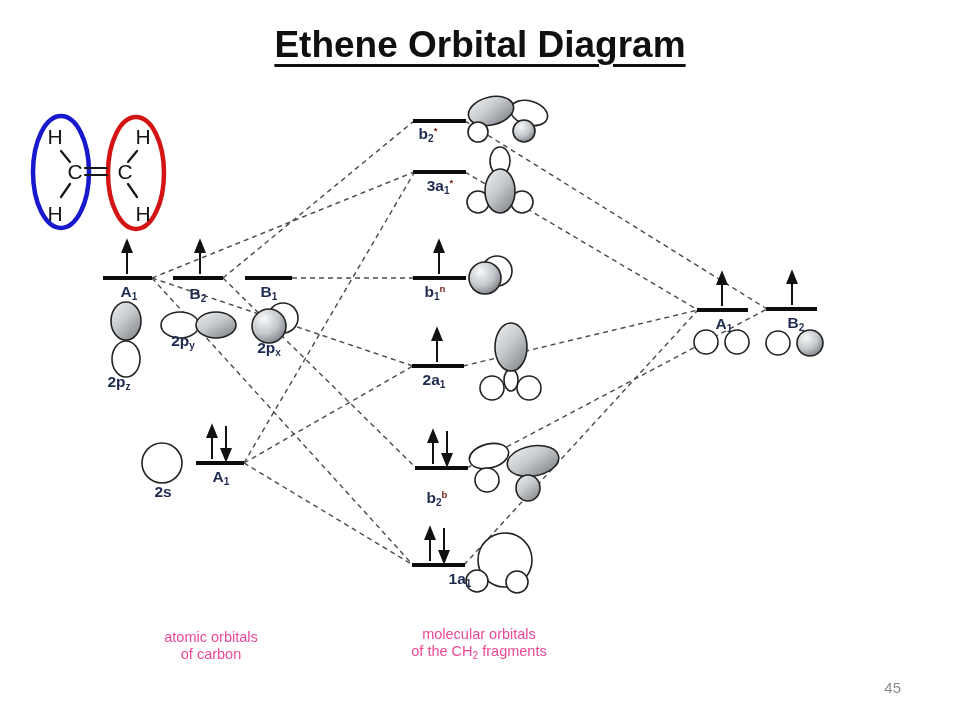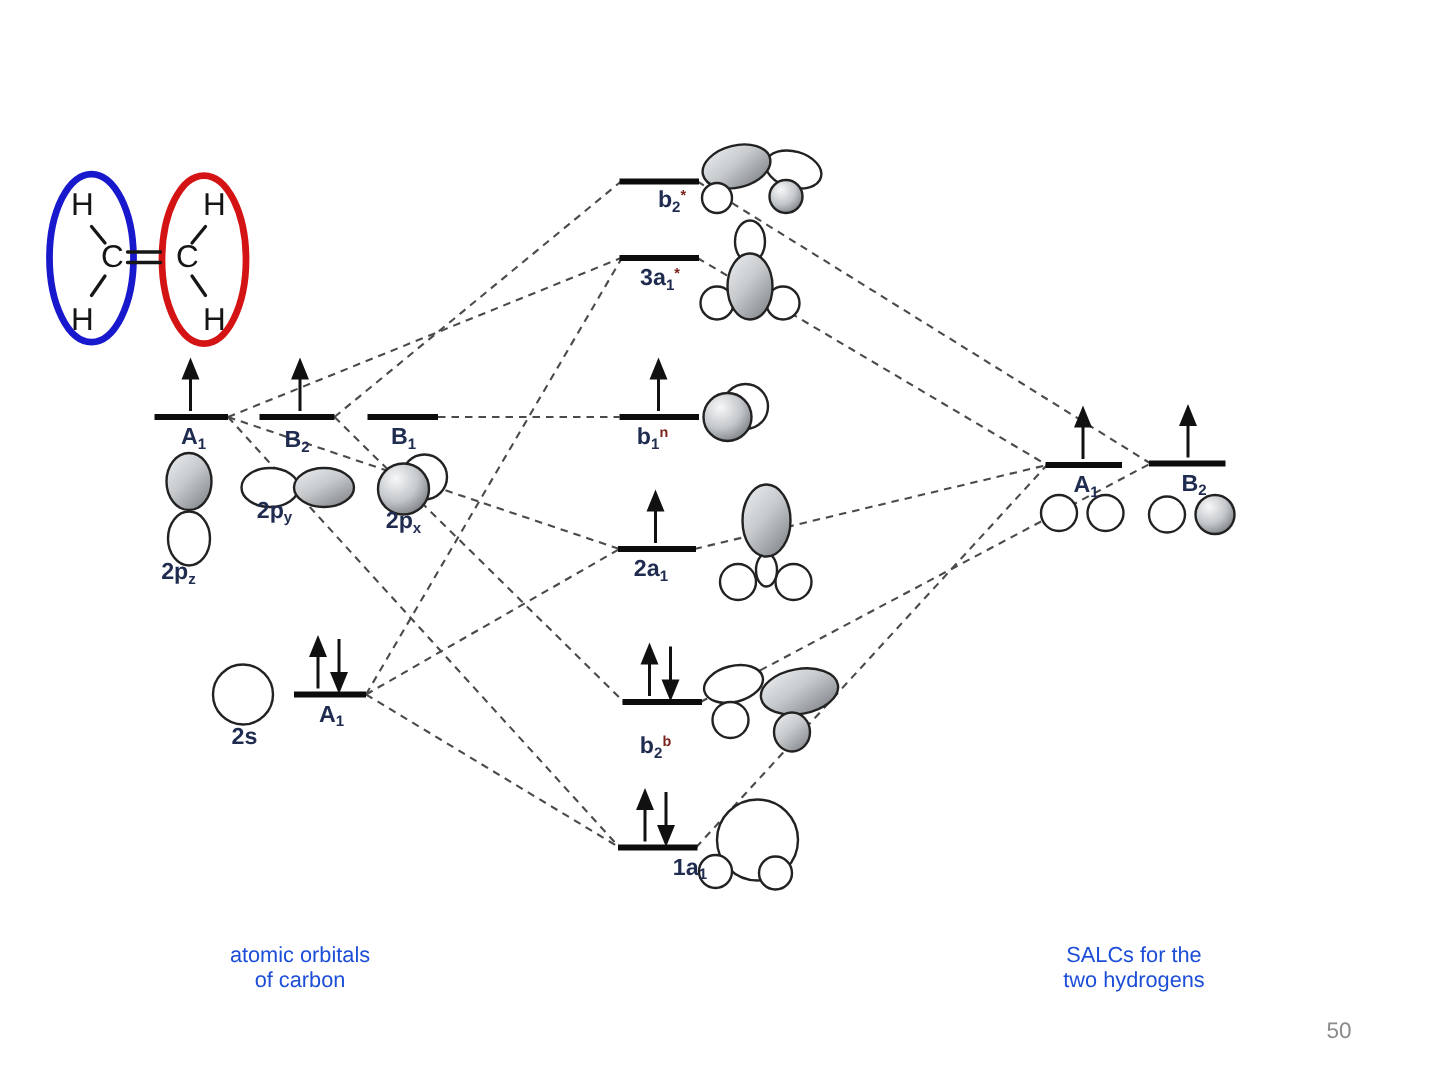--- a/index.html
+++ b/index.html
@@ -7,30 +7,31 @@
          font-family:"Liberation Sans", sans-serif;}
   .title{position:absolute;top:24px;left:0;width:100%;text-align:center;
          font-size:37px;font-weight:bold;color:#101010;
          text-decoration:underline;text-decoration-thickness:3px;text-underline-offset:7px;}
   .atom{position:absolute;transform:translateX(-50%);font-size:21px;color:#151515;line-height:1;}
   .lvl{position:absolute;transform:translateX(-50%);font-size:15.5px;font-weight:600;
        color:#1f2c50;line-height:1;white-space:nowrap;}
   .lvl .sub{font-size:0.65em;vertical-align:-0.3em;}
   .lvl .sup{font-size:0.62em;vertical-align:0.55em;color:#7c241c;font-weight:700;}
   .caption{position:absolute;transform:translateX(-50%);text-align:center;
-           font-size:14.5px;color:#1d4ed8;line-height:1.15;white-space:nowrap;}
+           font-size:14.5px;color:#ec4899;line-height:1.15;white-space:nowrap;margin-left:11px;}
   .caption .csub{font-size:0.7em;vertical-align:-0.25em;}
   .pagenum{position:absolute;right:59px;bottom:24px;font-size:15px;color:#8b8b8b;}
   svg{position:absolute;left:0;top:0;}
 </style>
 </head>
 <body>
 
 <div class="stage">
 
+  <div class="title">Ethene Orbital Diagram</div>
 
   <svg width="960" height="720" viewBox="0 0 960 720">
     <defs>
       <radialGradient id="sphereGrad" cx="0.35" cy="0.3" r="0.8">
         <stop offset="0" stop-color="#f7f8f8"></stop>
         <stop offset="0.55" stop-color="#c3c7cb"></stop>
         <stop offset="1" stop-color="#75797d"></stop>
       </radialGradient>
       <linearGradient id="lobeGrad" x1="0" y1="0" x2="0.8" y2="1">
         <stop offset="0" stop-color="#eef0f1"></stop>
@@ -199,37 +200,37 @@
   <div class="atom" style="left:143px;top:126px">H</div>
   <div class="atom" style="left:75px;top:161px">C</div>
   <div class="atom" style="left:125px;top:161px">C</div>
   <div class="atom" style="left:55px;top:203px">H</div>
   <div class="atom" style="left:143px;top:203px">H</div>
 
   <div class="lvl" style="left:129px;top:284px"><span>A</span><span class="sub">1</span></div>
   <div class="lvl" style="left:198px;top:286px"><span>B</span><span class="sub">2</span></div>
   <div class="lvl" style="left:269px;top:284px"><span>B</span><span class="sub">1</span></div>
   <div class="lvl" style="left:221px;top:469px"><span>A</span><span class="sub">1</span></div>
-  <div class="lvl" style="left:448px;top:126px"><span>b</span><span class="sub">2</span><span class="sup">*</span></div>
+  <div class="lvl" style="left:428px;top:126px"><span>b</span><span class="sub">2</span><span class="sup">*</span></div>
   <div class="lvl" style="left:440px;top:178px"><span>3a</span><span class="sub">1</span><span class="sup">*</span></div>
   <div class="lvl" style="left:435px;top:284px"><span>b</span><span class="sub">1</span><span class="sup">n</span></div>
   <div class="lvl" style="left:434px;top:372px"><span>2a</span><span class="sub">1</span></div>
   <div class="lvl" style="left:437px;top:490px"><span>b</span><span class="sub">2</span><span class="sup">b</span></div>
   <div class="lvl" style="left:460px;top:571px"><span>1a</span><span class="sub">1</span></div>
   <div class="lvl" style="left:724px;top:316px"><span>A</span><span class="sub">1</span></div>
   <div class="lvl" style="left:796px;top:315px"><span>B</span><span class="sub">2</span></div>
 
   <div class="lvl" style="left:119px;top:374px"><span>2p</span><span class="sub">z</span></div>
   <div class="lvl" style="left:183px;top:333px"><span>2p</span><span class="sub">y</span></div>
   <div class="lvl" style="left:269px;top:340px"><span>2p</span><span class="sub">x</span></div>
   <div class="lvl" style="left:163px;top:484px"><span>2s</span></div>
 
   <div class="caption" style="left:200px;top:629px">
     <div>atomic orbitals</div>
     <div>of carbon</div>
   </div>
-  <div class="caption" style="left:756px;top:629px">
-    <div>SALCs for the</div>
-    <div>two hydrogens</div>
+  <div class="caption" style="left:468px;top:626px">
+    <div>molecular orbitals</div>
+    <div><span>of the CH</span><span class="csub">2</span><span> fragments</span></div>
   </div>
 
-  <div class="pagenum">50</div>
+  <div class="pagenum">45</div>
 </div>
 
 </body></html>

